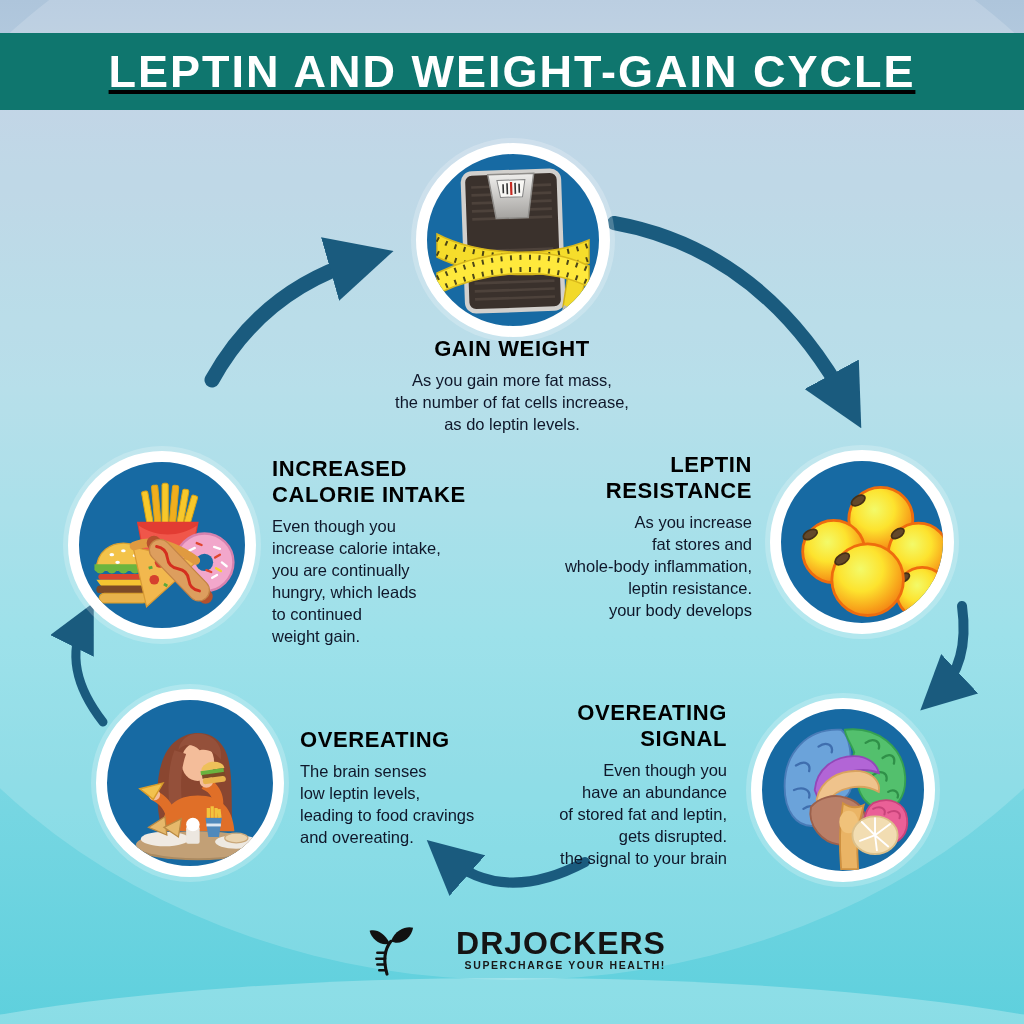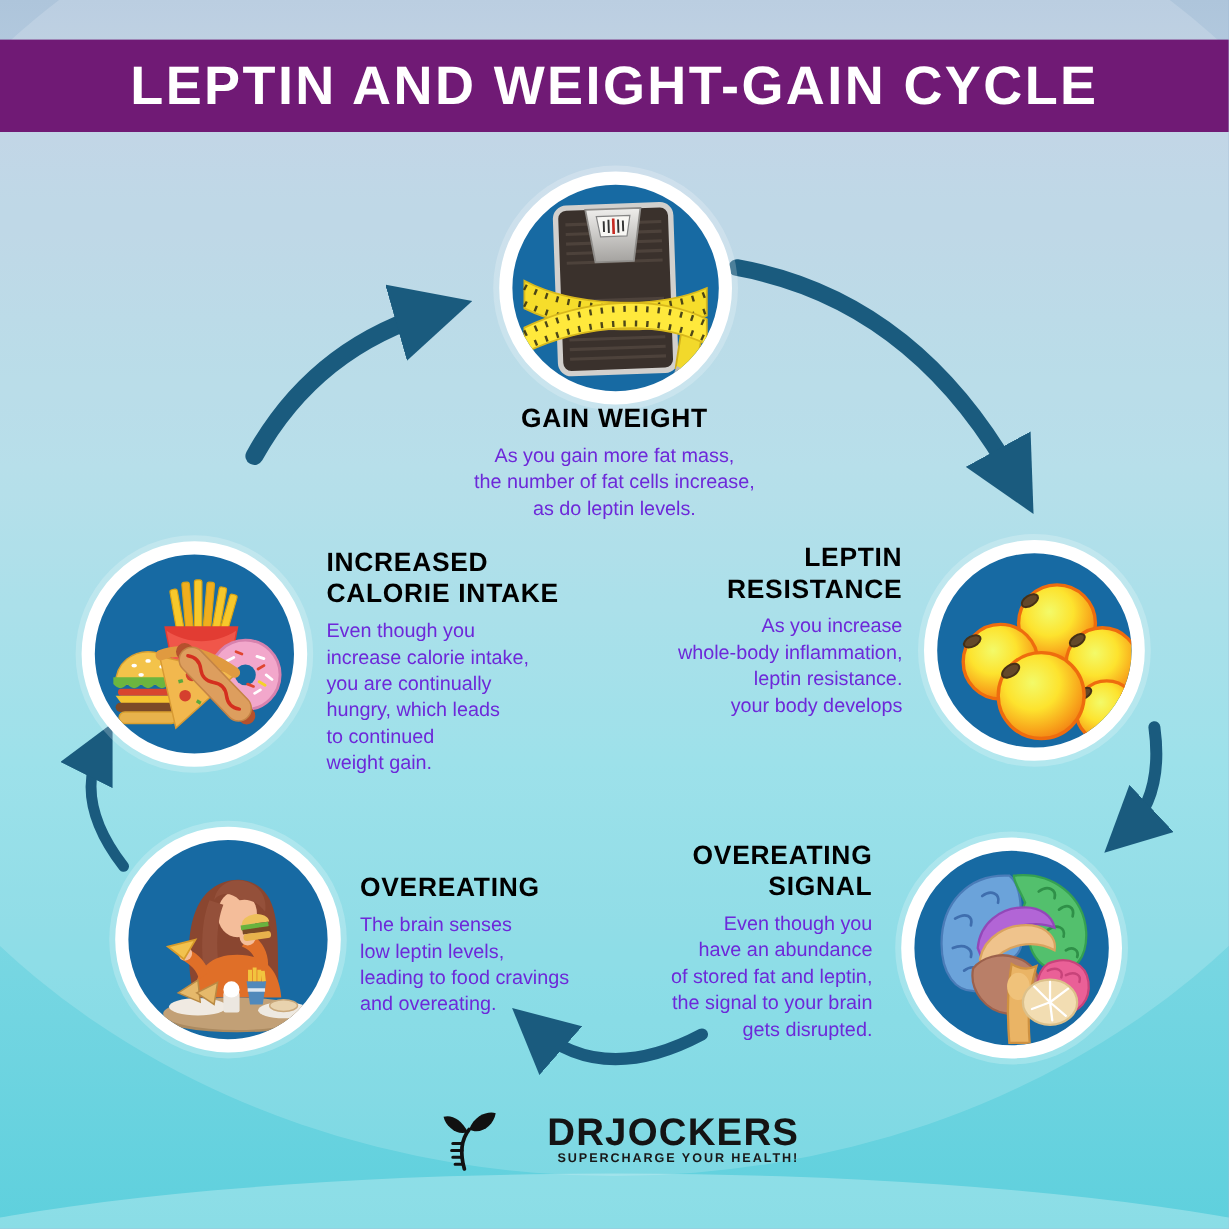--- a/index.html
+++ b/index.html
@@ -6,36 +6,36 @@
   .canvas{position:relative;width:1024px;height:1024px;overflow:hidden;
           font-family:"Liberation Sans","DejaVu Sans",sans-serif;}
   
   .bg-base{position:absolute;inset:0;
     background:linear-gradient(180deg,#aec5db 0%,#b7cde1 9%,#a9d9e6 38%,#8adbe6 62%,#5ed0dd 100%);}
   .bg-big-circle{position:absolute;left:-170px;top:-150px;width:1364px;height:1130px;
     border-radius:50%;background:rgba(255,255,255,0.17);}
   .bg-bottom-wave{position:absolute;left:-200px;top:978px;width:1424px;height:240px;
     border-radius:50%;background:rgba(255,255,255,0.28);}
   
-  .title-bar{position:absolute;left:0;top:33px;width:1024px;height:77px;background:#701a75;
-    display:flex;align-items:center;justify-content:center;}
+  .title-bar{position:absolute;left:0;top:33px;width:1024px;height:77px;background:#0f766e;
+    display:flex;align-items:center;justify-content:center;text-decoration:underline;}
   .title-bar h1{margin:0;color:#fff;font-size:45px;font-weight:bold;letter-spacing:2px;}
   
   .node-circle{position:absolute;border-radius:50%;background:#176aa3;border:11px solid #ffffff;
     box-sizing:border-box;overflow:hidden;box-shadow:0 0 0 5px rgba(255,255,255,0.22);}
   .node-circle svg{display:block;width:100%;height:100%;}
   .c-gain{left:416px;top:143px;width:194px;height:194px;}
   .c-leptin{left:770px;top:450px;width:184px;height:184px;}
   .c-disrupted{left:751px;top:698px;width:184px;height:184px;}
   .c-overeating{left:96px;top:689px;width:188px;height:188px;}
   .c-calorie{left:68px;top:451px;width:188px;height:188px;}
   
   .node-text{position:absolute;}
   .node-text .nt{color:#000000;font-weight:bold;font-size:22px;line-height:26px;letter-spacing:0.6px;}
-  .node-text .nd{color:#6d28d9;font-size:16.5px;line-height:22px;margin-top:7px;}
+  .node-text .nd{color:#0f172a;font-size:16.5px;line-height:22px;margin-top:7px;}
   .t-gain{left:312px;width:400px;top:336px;text-align:center;}
   .t-leptin{left:392px;width:360px;top:452px;text-align:right;}
   .t-disrupted{left:367px;width:360px;top:700px;text-align:right;}
   .t-overeating{left:300px;width:340px;top:727px;text-align:left;}
   .t-calorie{left:272px;width:340px;top:456px;text-align:left;}
   
   .arrows{position:absolute;inset:0;pointer-events:none;}
   
   .footer{position:absolute;left:0;top:920px;width:1024px;display:flex;
     align-items:center;justify-content:center;gap:4px;}
@@ -128,20 +128,21 @@
       <ellipse cx="65" cy="104" rx="8.5" ry="4.8" fill="#63482a" stroke="#463016" stroke-width="1.8" transform="rotate(-34 65 104)"></ellipse>
     </svg>
   </div>
   <div class="node-text t-leptin">
     <div class="nt">
       <div>LEPTIN</div>
       <div>RESISTANCE</div>
     </div>
     <div class="nd">
       <div>As you increase</div>
+      <div>fat stores and</div>
       <div>whole-body inflammation,</div>
       <div>leptin resistance.</div>
       <div>your body develops</div>
     </div>
   </div>
 
   <div class="node-circle c-disrupted">
     <svg viewBox="0 0 172 172">
       <path d="M84,22 C48,20 24,46 24,82 C24,108 36,126 56,124 C70,122 80,112 80,100 L84,96 C96,92 98,76 92,64 C96,52 94,30 84,22 Z" fill="#6ba3da" stroke="#4a7cb8" stroke-width="2"></path>
       <path d="M36,60 C46,54 52,58 50,66 M34,86 C44,82 52,86 50,94 M44,106 C52,100 60,104 58,112 M60,40 C68,34 76,38 74,46 M70,70 C78,64 84,68 82,76" stroke="#3f6eae" stroke-width="2.4" fill="none" stroke-linecap="round"></path>
@@ -160,22 +161,22 @@
   </div>
   <div class="node-text t-disrupted">
     <div class="nt">
       <div>OVEREATING</div>
       <div>SIGNAL</div>
     </div>
     <div class="nd">
       <div>Even though you</div>
       <div>have an abundance</div>
       <div>of stored fat and leptin,</div>
+      <div>gets disrupted.</div>
       <div>the signal to your brain</div>
-      <div>gets disrupted.</div>
     </div>
   </div>
 
   <div class="node-circle c-overeating">
     <svg viewBox="0 0 172 172">
       <path d="M56,132 C48,96 52,56 72,42 C88,30 110,32 120,48 C132,66 128,100 130,132 Z" fill="#8a4630"></path>
       <ellipse cx="94" cy="64" rx="17" ry="20" fill="#f4bd9a"></ellipse>
       <path d="M74,52 C76,38 90,32 102,36 C114,40 120,50 118,62 C112,54 104,50 96,52 C88,44 78,46 74,52 Z" fill="#94503a"></path>
       <path d="M70,52 C62,72 62,102 68,130 L82,130 C75,102 75,74 82,56 Z" fill="#94503a"></path>
       <path d="M56,136 C58,110 72,99 94,99 C118,99 130,112 132,136 Z" fill="#e06f28"></path>

